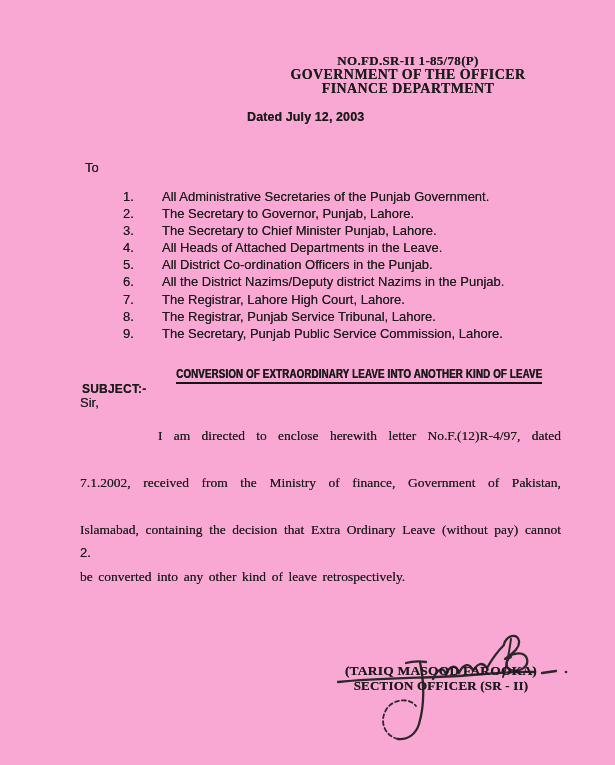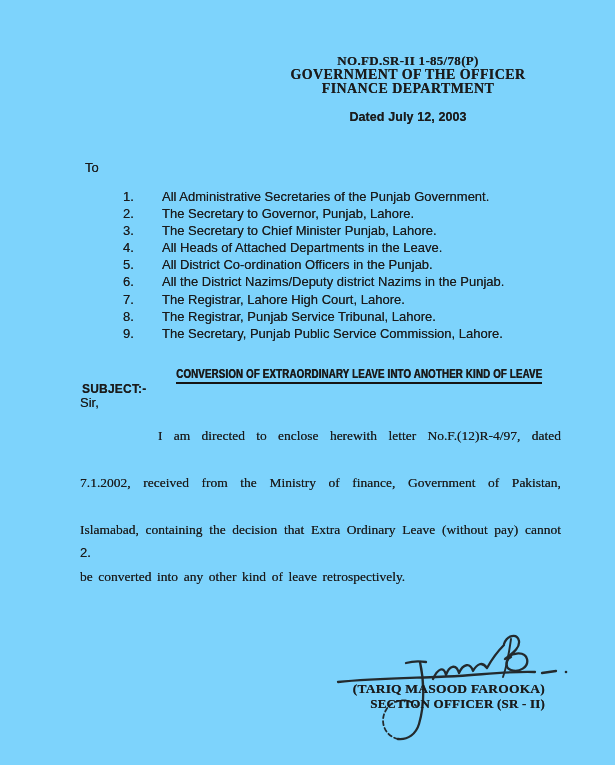--- a/index.html
+++ b/index.html
@@ -1,29 +1,29 @@
 <!DOCTYPE html>
 <html><head>
 <meta charset="utf-8">
 <style>
   html,body{margin:0;padding:0;}
   body{width:615px;height:765px;background:#ffffff;}
   .page{
     position:relative;width:615px;height:765px;overflow:hidden;
-    background:#7dd3fc;color:#1b1b1b;
+    background:#f9a8d4;color:#1b1b1b;
     font-family:"Liberation Sans",sans-serif;
     text-shadow:0 0 .45px rgba(25,25,25,.75); 
   }
 
   
   .letterhead{position:absolute;top:54px;left:247px;width:322px;text-align:center;
     font-family:"Liberation Serif",serif;font-weight:bold;line-height:14px;}
   .ref-no{font-size:13px;letter-spacing:.3px;}
   .org-line{font-size:14px;letter-spacing:.4px;}
-  .date-line{position:absolute;top:110px;left:247px;width:322px;text-align:center;
+  .date-line{position:absolute;top:110px;left:247px;width:322px;
     font-weight:bold;font-size:12.5px;letter-spacing:.1px;}
 
   
   .to-label{position:absolute;top:160px;left:85px;font-size:13px;}
   .recipient-list{position:absolute;top:188px;left:123px;width:430px;font-size:13px;}
   .recipient-row{display:flex;height:17.1px;line-height:17.1px;}
   .recipient-num{width:39px;flex:0 0 39px;}
   .recipient-text{flex:1;white-space:nowrap;}
 
   
@@ -41,21 +41,21 @@
     font-family:"Liberation Serif",serif;font-size:13.5px;line-height:47px;
     text-align:justify;text-indent:78px;word-spacing:2.2px;}
   .para-2{position:absolute;top:545px;left:80px;width:481px;display:flex;font-size:13px;}
   .para-2-num{width:80px;flex:0 0 80px;}
 
   .closing{position:absolute;top:600px;left:374px;
     font-family:"Liberation Serif",serif;font-weight:bold;font-size:13px;}
 
   
   .signature-svg{position:absolute;top:628px;left:330px;width:280px;height:120px;}
-  .signatory{position:absolute;top:682px;left:337px;width:208px;text-align:right;
+  .signatory{position:absolute;top:664px;left:337px;width:208px;text-align:center;
     font-family:"Liberation Serif",serif;font-weight:bold;}
   .signatory-name{font-size:13.5px;line-height:14.5px;letter-spacing:.2px;}
   .signatory-title{font-size:13px;line-height:14.5px;letter-spacing:.2px;}
 </style>
 </head>
 <body>
 
 <div class="page">
 
   <div class="letterhead">

